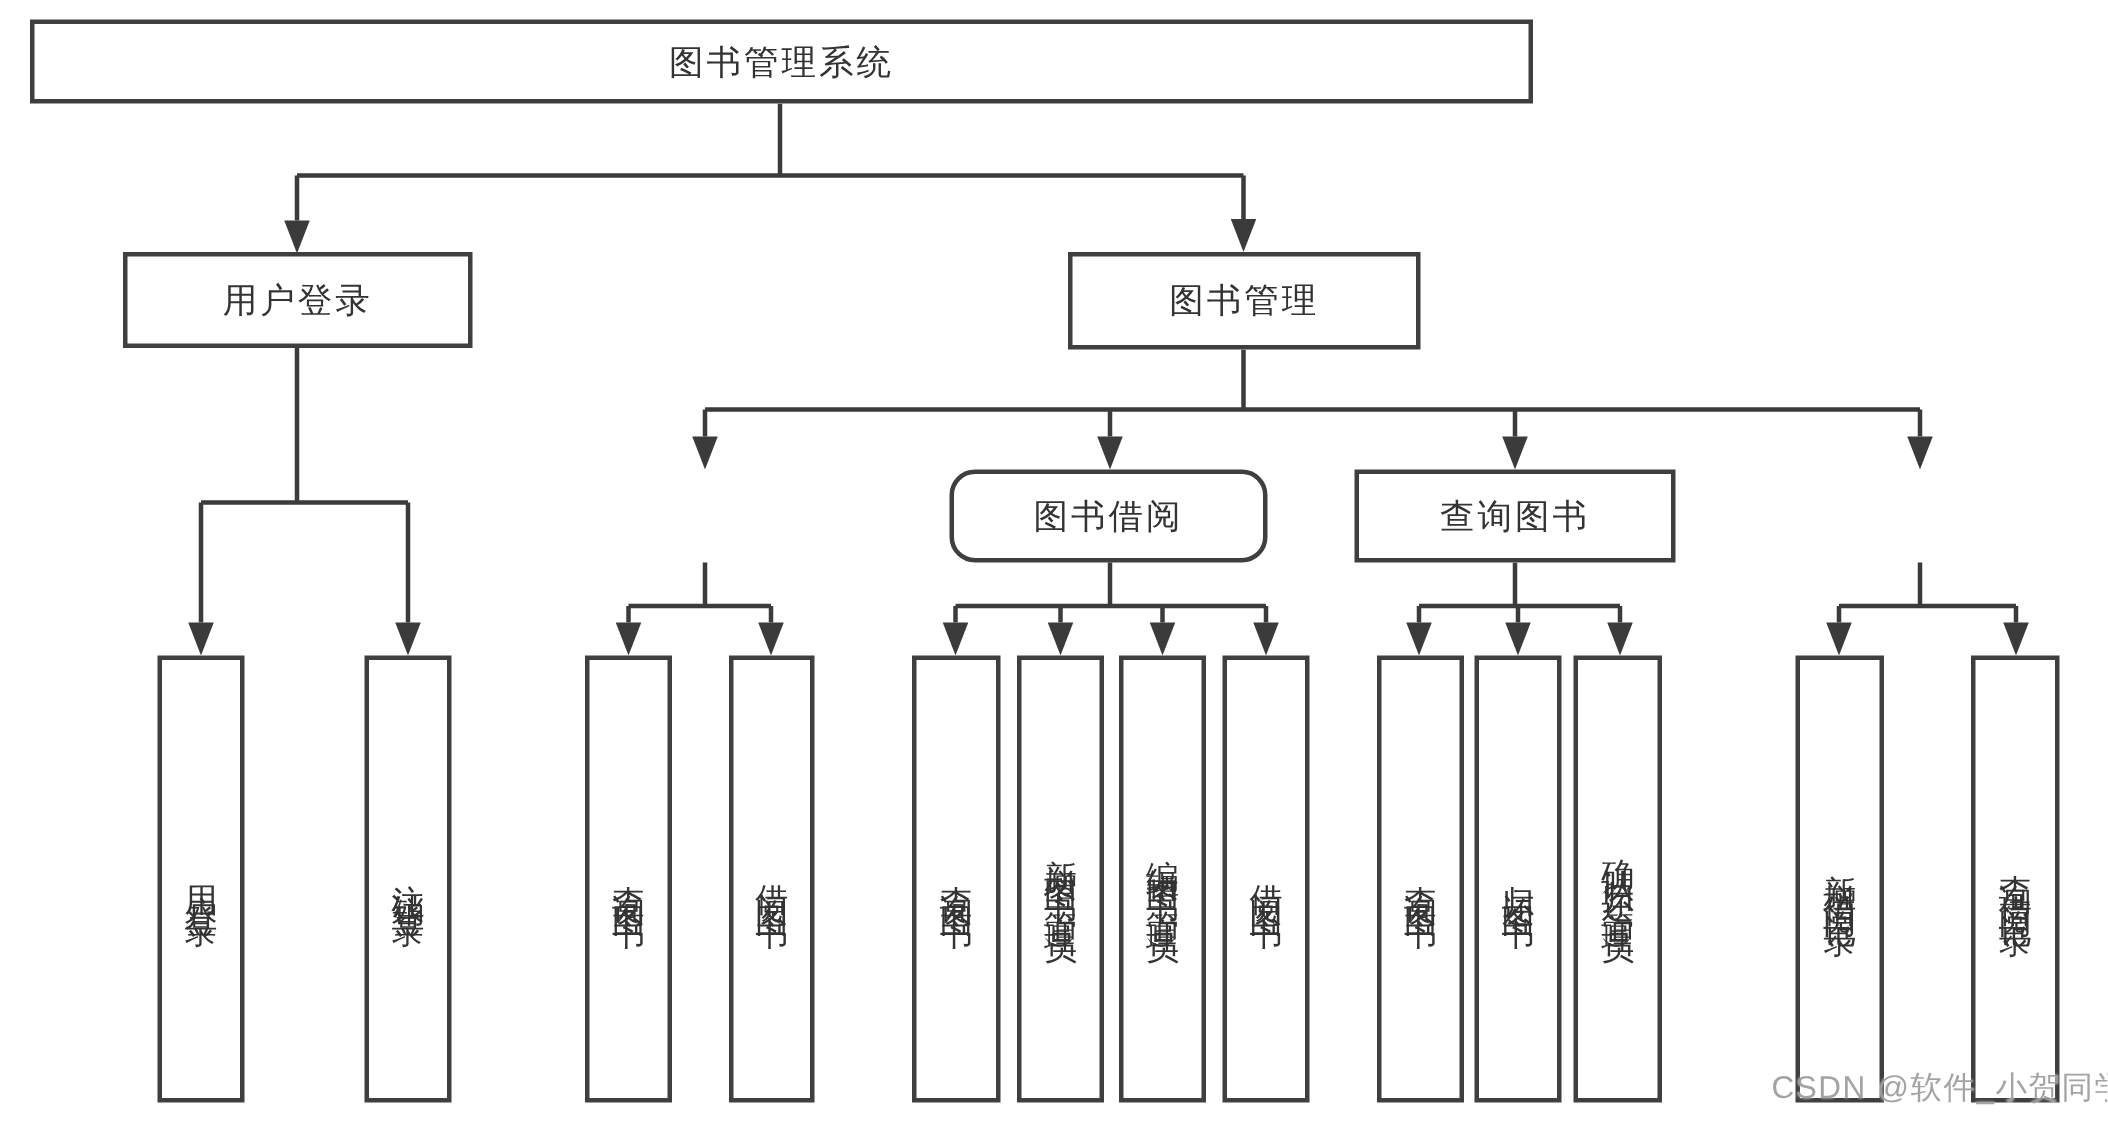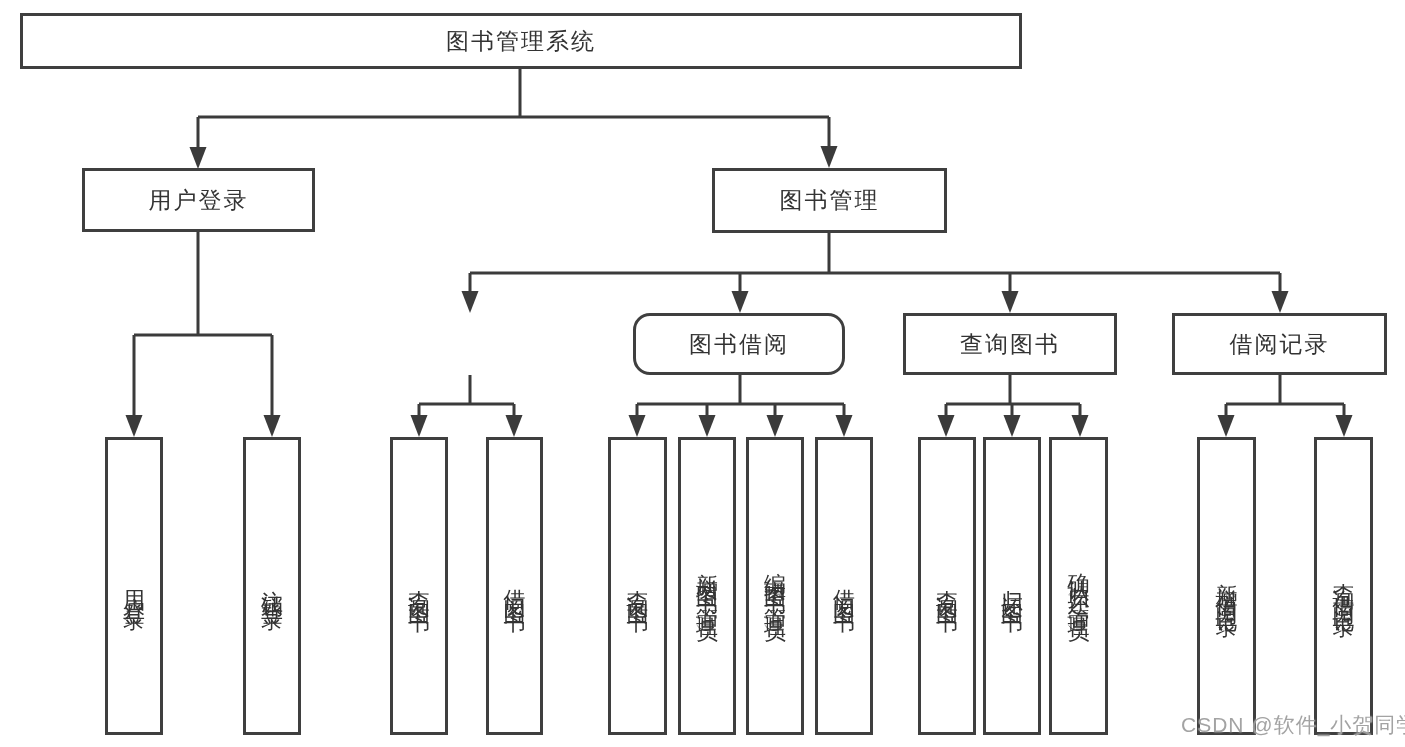--- a/index.html
+++ b/index.html
@@ -95,21 +95,20 @@
     </g>
   </svg>
 
   <div class="node" style="left:20px; top:13px; width:1002px; height:56px;">图书管理系统</div>
 
   <div class="node" style="left:82px; top:168px; width:233px; height:64px;">用户登录</div>
   <div class="node" style="left:712px; top:168px; width:235px; height:65px;">图书管理</div>
 
   <div class="node" style="left:633px; top:313px; width:212px; height:62px;border-radius:17px;">图书借阅</div>
   <div class="node" style="left:903px; top:313px; width:214px; height:62px;">查询图书</div>
-  <div class="node" style="left:1172px; top:313px; width:215px; height:62px;">借阅记录</div>
 
   <div class="node v" style="left:105px; top:437px; width:58px; height:298px;">用户登录</div>
   <div class="node v" style="left:243px; top:437px; width:58px; height:298px;">注销登录</div>
 
   <div class="node v" style="left:390px; top:437px; width:58px; height:298px;">查询图书</div>
   <div class="node v" style="left:486px; top:437px; width:57px; height:298px;">借阅图书</div>
 
   <div class="node v" style="left:608px; top:437px; width:59px; height:298px;">查询图书</div>
   <div class="node v" style="left:678px; top:437px; width:58px; height:298px;">新增图书（管理员）</div>
   <div class="node v" style="left:746px; top:437px; width:58px; height:298px;">编辑图书（管理员）</div>

